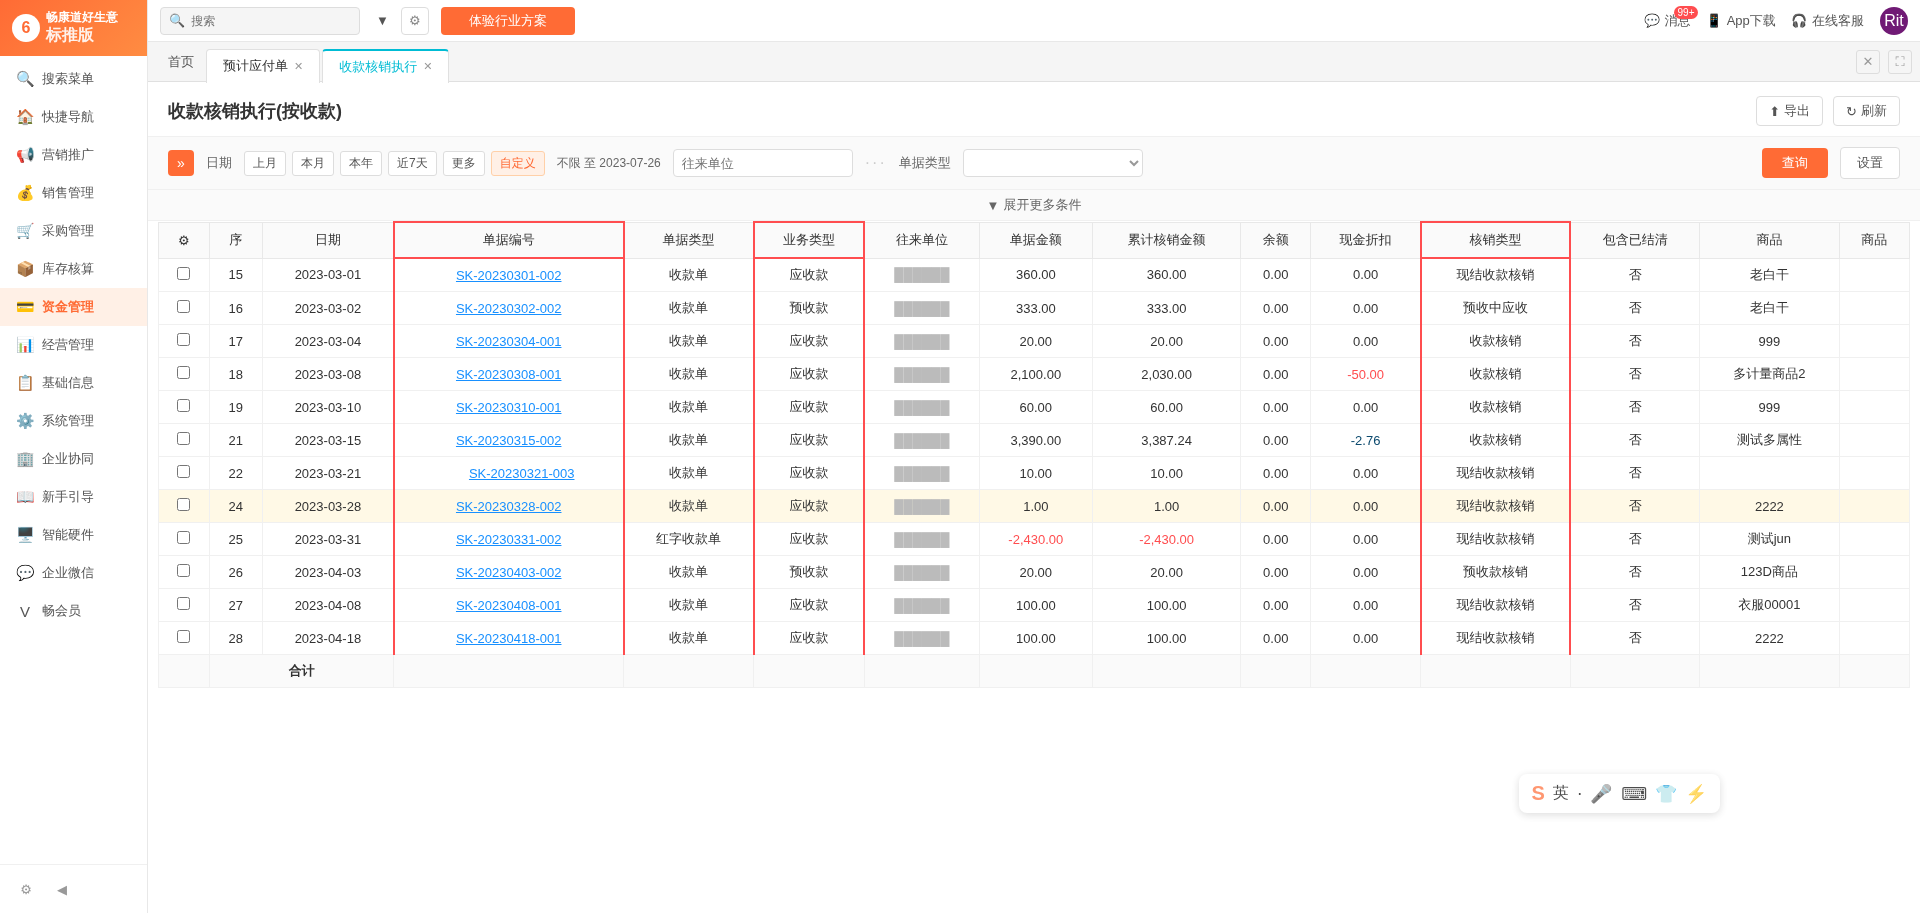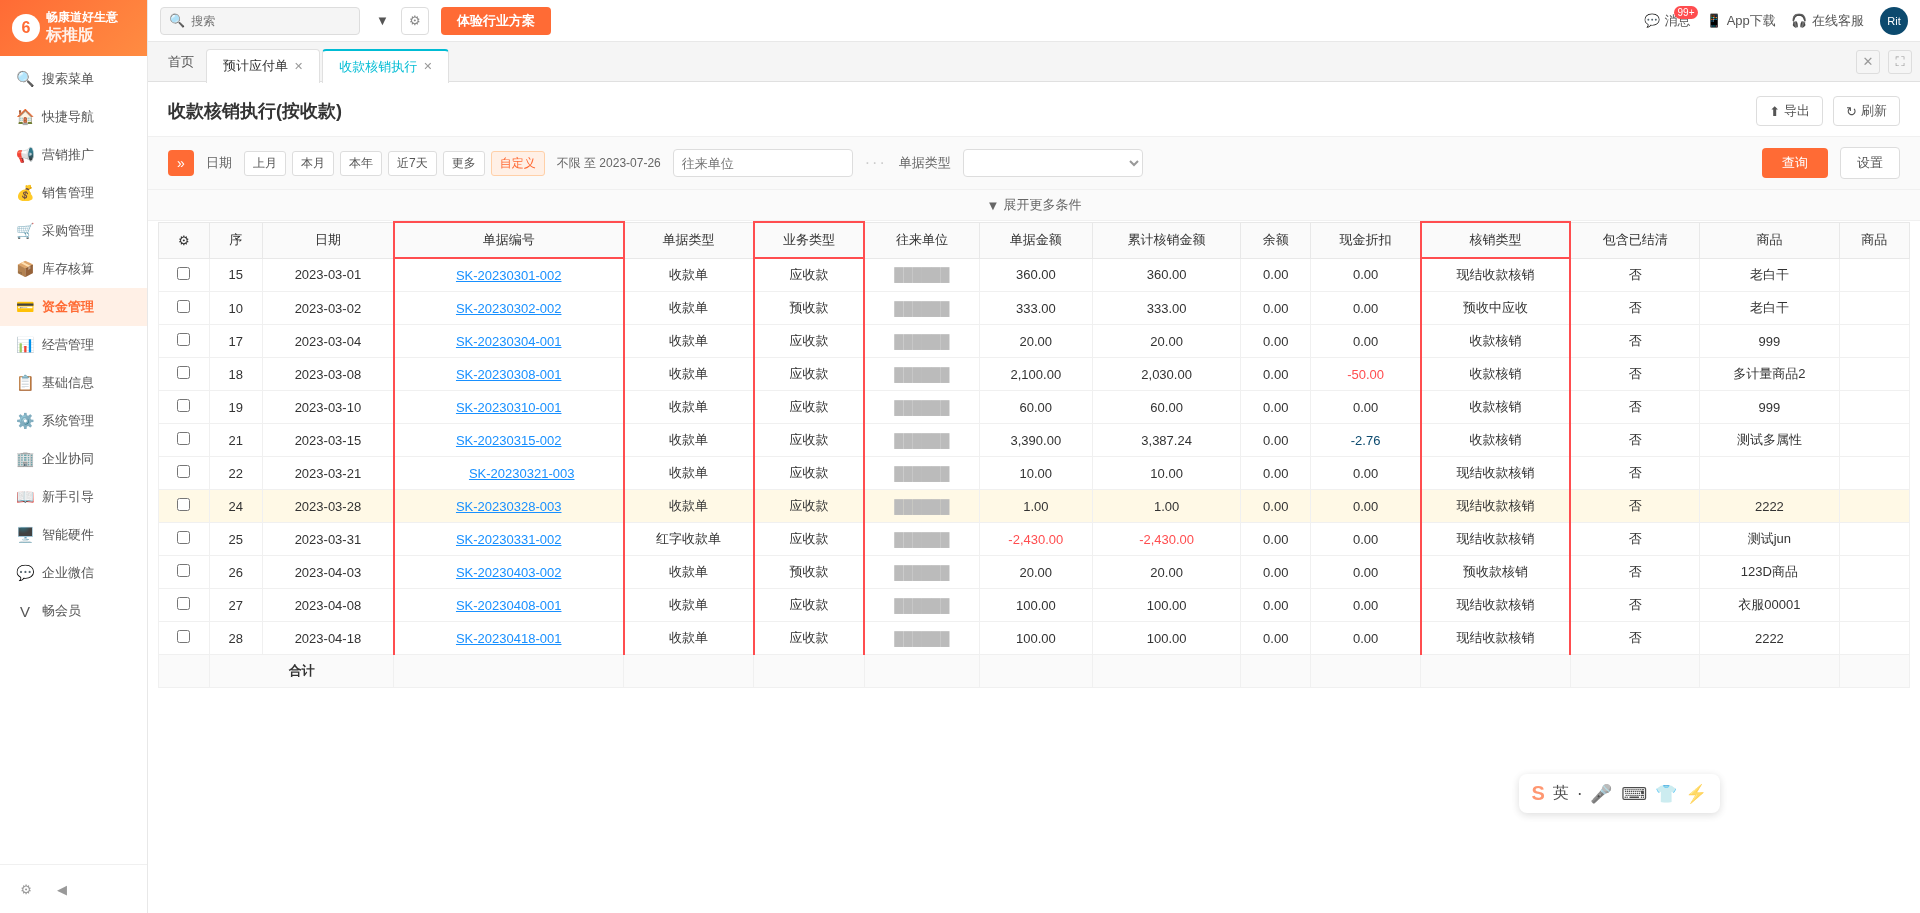--- a/index.html
+++ b/index.html
@@ -103,25 +103,24 @@
     .topbar-gear {
       width: 28px; height: 28px;
       border: 1px solid #ddd; border-radius: 4px;
       display: flex; align-items: center; justify-content: center;
       cursor: pointer; color: #888;
     }
     .topbar-solution-btn {
       background: #ff6b35;
       color: white;
       border: none;
-      padding: 5px 16px;
+      padding: 5px 28px;
       border-radius: 4px;
       cursor: pointer;
       font-size: 13px;
-      font-weight: bold;
     }
     .topbar-right {
       margin-left: auto;
       display: flex;
       align-items: center;
       gap: 16px;
     }
     .topbar-right-item {
       display: flex; align-items: center; gap: 4px;
       cursor: pointer; color: #555; font-size: 13px;
@@ -132,24 +131,24 @@
       top: -6px; right: -8px;
       background: #ff4d4f;
       color: white;
       font-size: 10px;
       padding: 1px 4px;
       border-radius: 8px;
       min-width: 16px; text-align: center;
     }
     .topbar-avatar {
       width: 28px; height: 28px;
-      background: #0c4a6e;
+      background: #701a75;
       border-radius: 50%;
       display: flex; align-items: center; justify-content: center;
-      color: white; font-size: 11px;
+      color: white; font-size: 16px;
     }
 
     
     .tabbar {
       height: 40px;
       background: #f5f5f5;
       border-bottom: 1px solid #e0e0e0;
       display: flex;
       align-items: center;
       padding: 0 8px;
@@ -594,21 +593,21 @@
       <td>360.00</td>
       <td>0.00</td>
       <td>0.00</td>
       <td style="border-left:2px solid #ff4d4f; border-right:2px solid #ff4d4f;">现结收款核销</td>
       <td>否</td>
       <td>老白干</td>
       <td></td>
     </tr>
               <tr>
       <td><input type="checkbox" style=""></td>
-      <td>10</td>
+      <td>16</td>
       <td>2023-03-02</td>
       <td style="border-left:2px solid #ff4d4f; border-right:2px solid #ff4d4f;"><span class="link-cell">SK-20230302-002</span></td>
       <td>收款单</td>
       <td style="border-left:2px solid #ff4d4f; border-right:2px solid #ff4d4f;">预收款</td>
       <td style="color:#bbb;">██████</td>
       <td>333.00</td>
       <td>333.00</td>
       <td>0.00</td>
       <td>0.00</td>
       <td style="border-left:2px solid #ff4d4f; border-right:2px solid #ff4d4f;">预收中应收</td>
@@ -698,21 +697,21 @@
       <td>0.00</td>
       <td style="border-left:2px solid #ff4d4f; border-right:2px solid #ff4d4f;">现结收款核销</td>
       <td>否</td>
       <td></td>
       <td></td>
     </tr>
               <tr class="highlighted">
       <td><input type="checkbox" style=""></td>
       <td>24</td>
       <td>2023-03-28</td>
-      <td style="border-left:2px solid #ff4d4f; border-right:2px solid #ff4d4f;"><span class="link-cell">SK-20230328-003</span></td>
+      <td style="border-left:2px solid #ff4d4f; border-right:2px solid #ff4d4f;"><span class="link-cell">SK-20230328-002</span></td>
       <td>收款单</td>
       <td style="border-left:2px solid #ff4d4f; border-right:2px solid #ff4d4f;">应收款</td>
       <td style="color:#bbb;">██████</td>
       <td>1.00</td>
       <td>1.00</td>
       <td>0.00</td>
       <td>0.00</td>
       <td style="border-left:2px solid #ff4d4f; border-right:2px solid #ff4d4f;">现结收款核销</td>
       <td>否</td>
       <td>2222</td>

